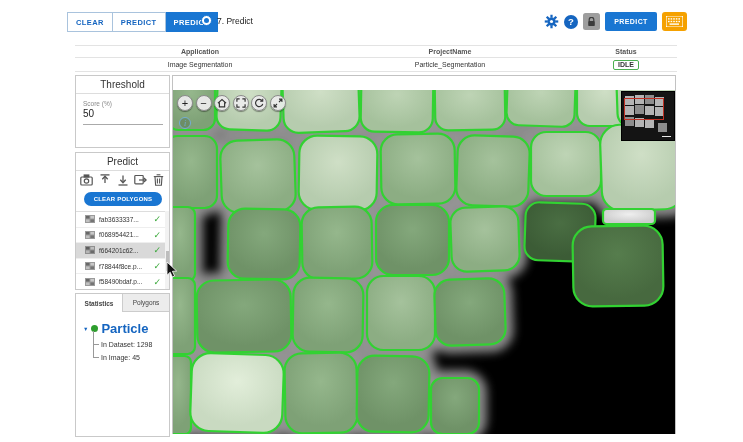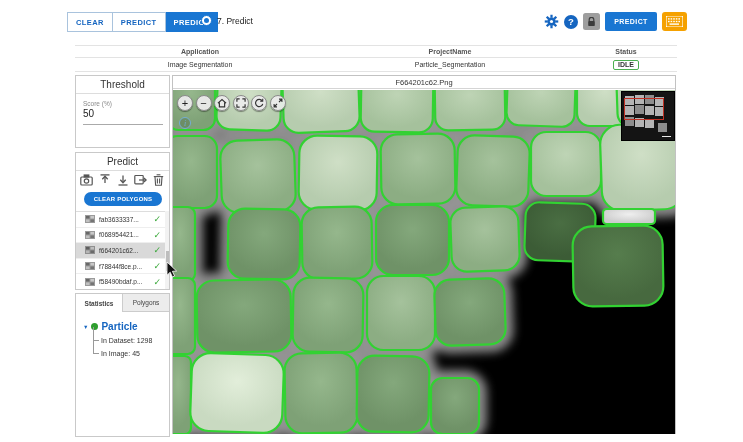--- a/index.html
+++ b/index.html
@@ -80,21 +80,21 @@
   #card-stats { top:293px; height:144px; }
   .stat-tabs { display:flex; height:18px; }
   .stat-tab { flex:1; display:flex; align-items:center; justify-content:center;
               font-size:6.5px; color:#444; cursor:pointer; background:#ececec;
               border-bottom:1px solid #ccc; }
   .stat-tab.active { background:#fff; border-bottom:none; border-right:1px solid #ccc; font-weight:bold; }
   .tree { position:absolute; left:7px; top:27px; }
   .tree-root { display:flex; align-items:center; gap:3px; }
   .tree-caret { font-size:5.5px; color:#1565c0; }
   .tree-dot { width:7px; height:7px; border-radius:50%; background:#2e9e2e; }
-  .tree-label { font-size:10px; font-weight:bold; color:#1565c0; }
+  .tree-label { font-size:13px; font-weight:bold; color:#1565c0; }
   .tree-children { margin-left:8px; margin-top:2px; }
   .tree-child { position:relative; padding-left:10px; font-size:7px; color:#333; height:13px; line-height:13px; }
   .tree-child::before { content:""; position:absolute; left:2px; top:-7px; bottom:6px; border-left:1px solid #999; }
   .tree-child::after  { content:""; position:absolute; left:2px; top:6px; width:6px; border-top:1px solid #999; }
 
   
   .viewer { position:absolute; left:172px; top:75px; width:504px; height:359px;
             border:1px solid #c2c2c2; background:#fff; }
   .viewer-title { height:13px; border-bottom:1px solid #d5d5d5; text-align:center;
                   font-size:7.5px; color:#333; line-height:13px; }
@@ -339,21 +339,20 @@
       <span class="tree-label">Particle</span>
     </div>
     <div class="tree-children">
       <div class="tree-child">In Dataset: 1298</div>
       <div class="tree-child">In Image: 45</div>
     </div>
   </div>
 </div>
 
 <div class="viewer">
-  <div class="viewer-title">F664201c62.Png</div>
   <div class="canvas-wrap">
     <svg id="pimg" width="502" height="344" viewBox="0 0 502 344">
         <defs>
           <radialGradient id="g-l0" cx="50%" cy="35%" r="80%">
             <stop offset="0%" stop-color="#e2eeda"></stop>
             <stop offset="70%" stop-color="#c9dac1"></stop>
             <stop offset="100%" stop-color="#c9dac1"></stop>
           </radialGradient>
           <radialGradient id="g-l1" cx="50%" cy="35%" r="80%">
             <stop offset="0%" stop-color="#cfdfc6"></stop>

